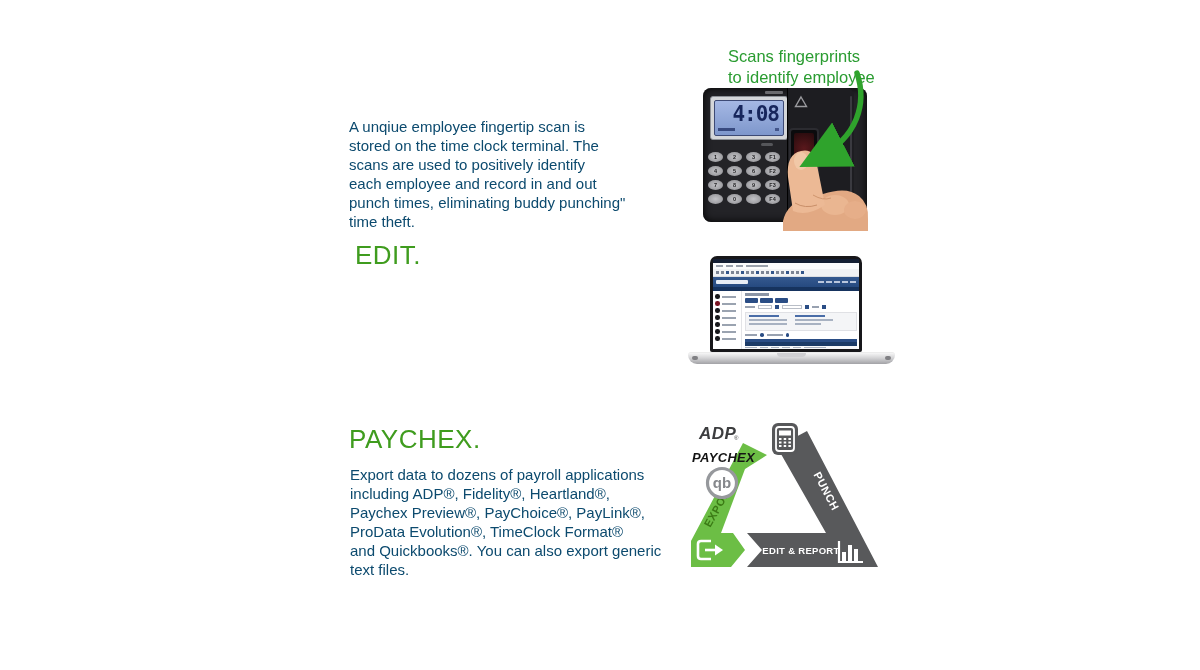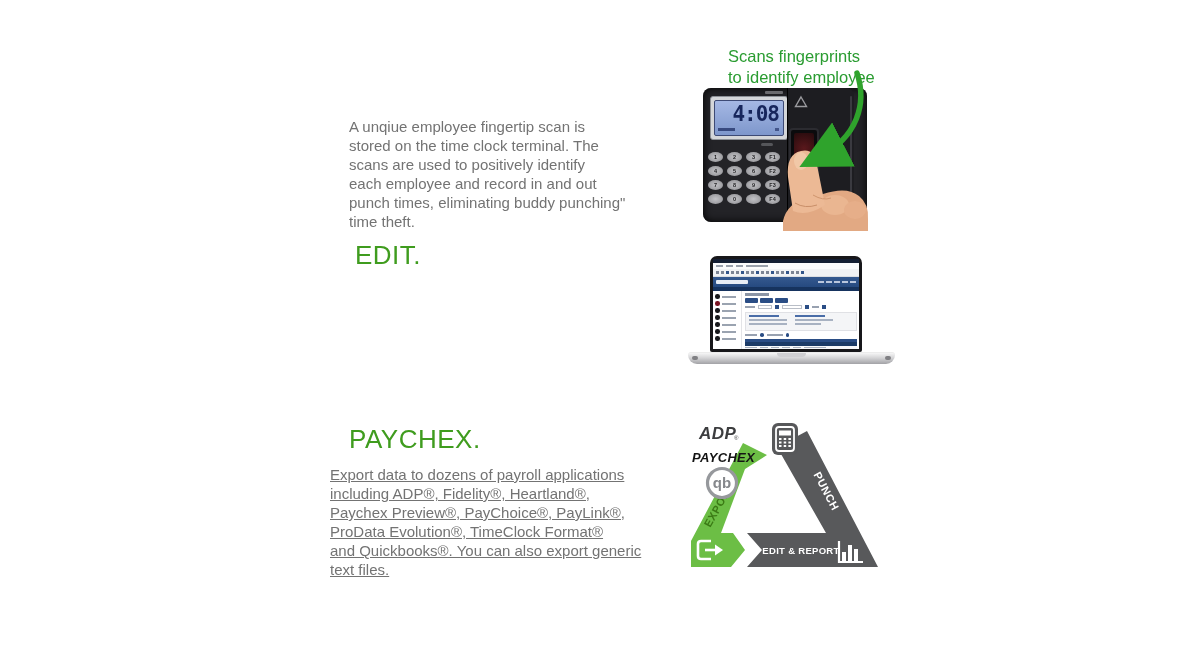--- a/index.html
+++ b/index.html
@@ -2,21 +2,21 @@
 <html><head>
 <meta charset="utf-8">
 <style>
   html,body{margin:0;padding:0;background:#fff;}
   #canvas{position:relative;width:1200px;height:670px;background:#ffffff;overflow:hidden;
           font-family:"Liberation Sans",sans-serif;}
   .abs{position:absolute;}
 
   
   .sec-heading{color:#3f9c1e;font-size:26px;letter-spacing:.5px;font-weight:500;}
-  .sec-body{color:#737373;font-size:15px;line-height:19px;white-space:pre-line;width:370px;}
+  .sec-body{color:#0c4a6e;font-size:15px;line-height:19px;white-space:pre-line;width:370px;}
   .callout{color:#2a9c31;font-size:16.5px;line-height:21px;white-space:pre-line;font-weight:400;}
 
   
   #clock-unit{left:695px;top:55px;width:185px;height:175px;}
   .clock-body{position:absolute;left:8px;top:33px;width:164px;height:134px;background:#232327;
               border-radius:8px;box-shadow:inset 0 0 8px #000;}
   .clock-brand{position:absolute;left:62px;top:3px;width:18px;height:3px;background:#6a6a6e;border-radius:1px;}
   .lcd-frame{position:absolute;left:7px;top:8px;width:78px;height:44px;background:#d4d6d9;
              border-radius:3px;border:1px solid #8c9096;box-sizing:border-box;padding:3px;}
   .lcd{position:relative;width:100%;height:100%;background:linear-gradient(#a5b8e4,#7e97cc);
@@ -107,21 +107,21 @@
 punch times, eliminating buddy punching"
 time theft.</div>
 
   <div class="abs" style="left:355px;top:240px;">
     <div class="sec-heading">EDIT.</div>
   </div>
 
   <div class="abs" style="left:349px;top:424px;">
     <div class="sec-heading">PAYCHEX.</div>
   </div>
-  <div class="abs sec-body" style="left:330px;top:465px;text-decoration:underline;">Export data to dozens of payroll applications
+  <div class="abs sec-body" style="left:350px;top:465px;">Export data to dozens of payroll applications
 including ADP®, Fidelity®, Heartland®,
 Paychex Preview®, PayChoice®, PayLink®,
 ProData Evolution®, TimeClock Format®
 and Quickbooks®. You can also export generic
 text files.</div>
 
   <div class="abs callout" style="left:728px;top:46px;">Scans fingerprints
 to identify employee</div>
 
   <div class="abs" id="clock-unit">

